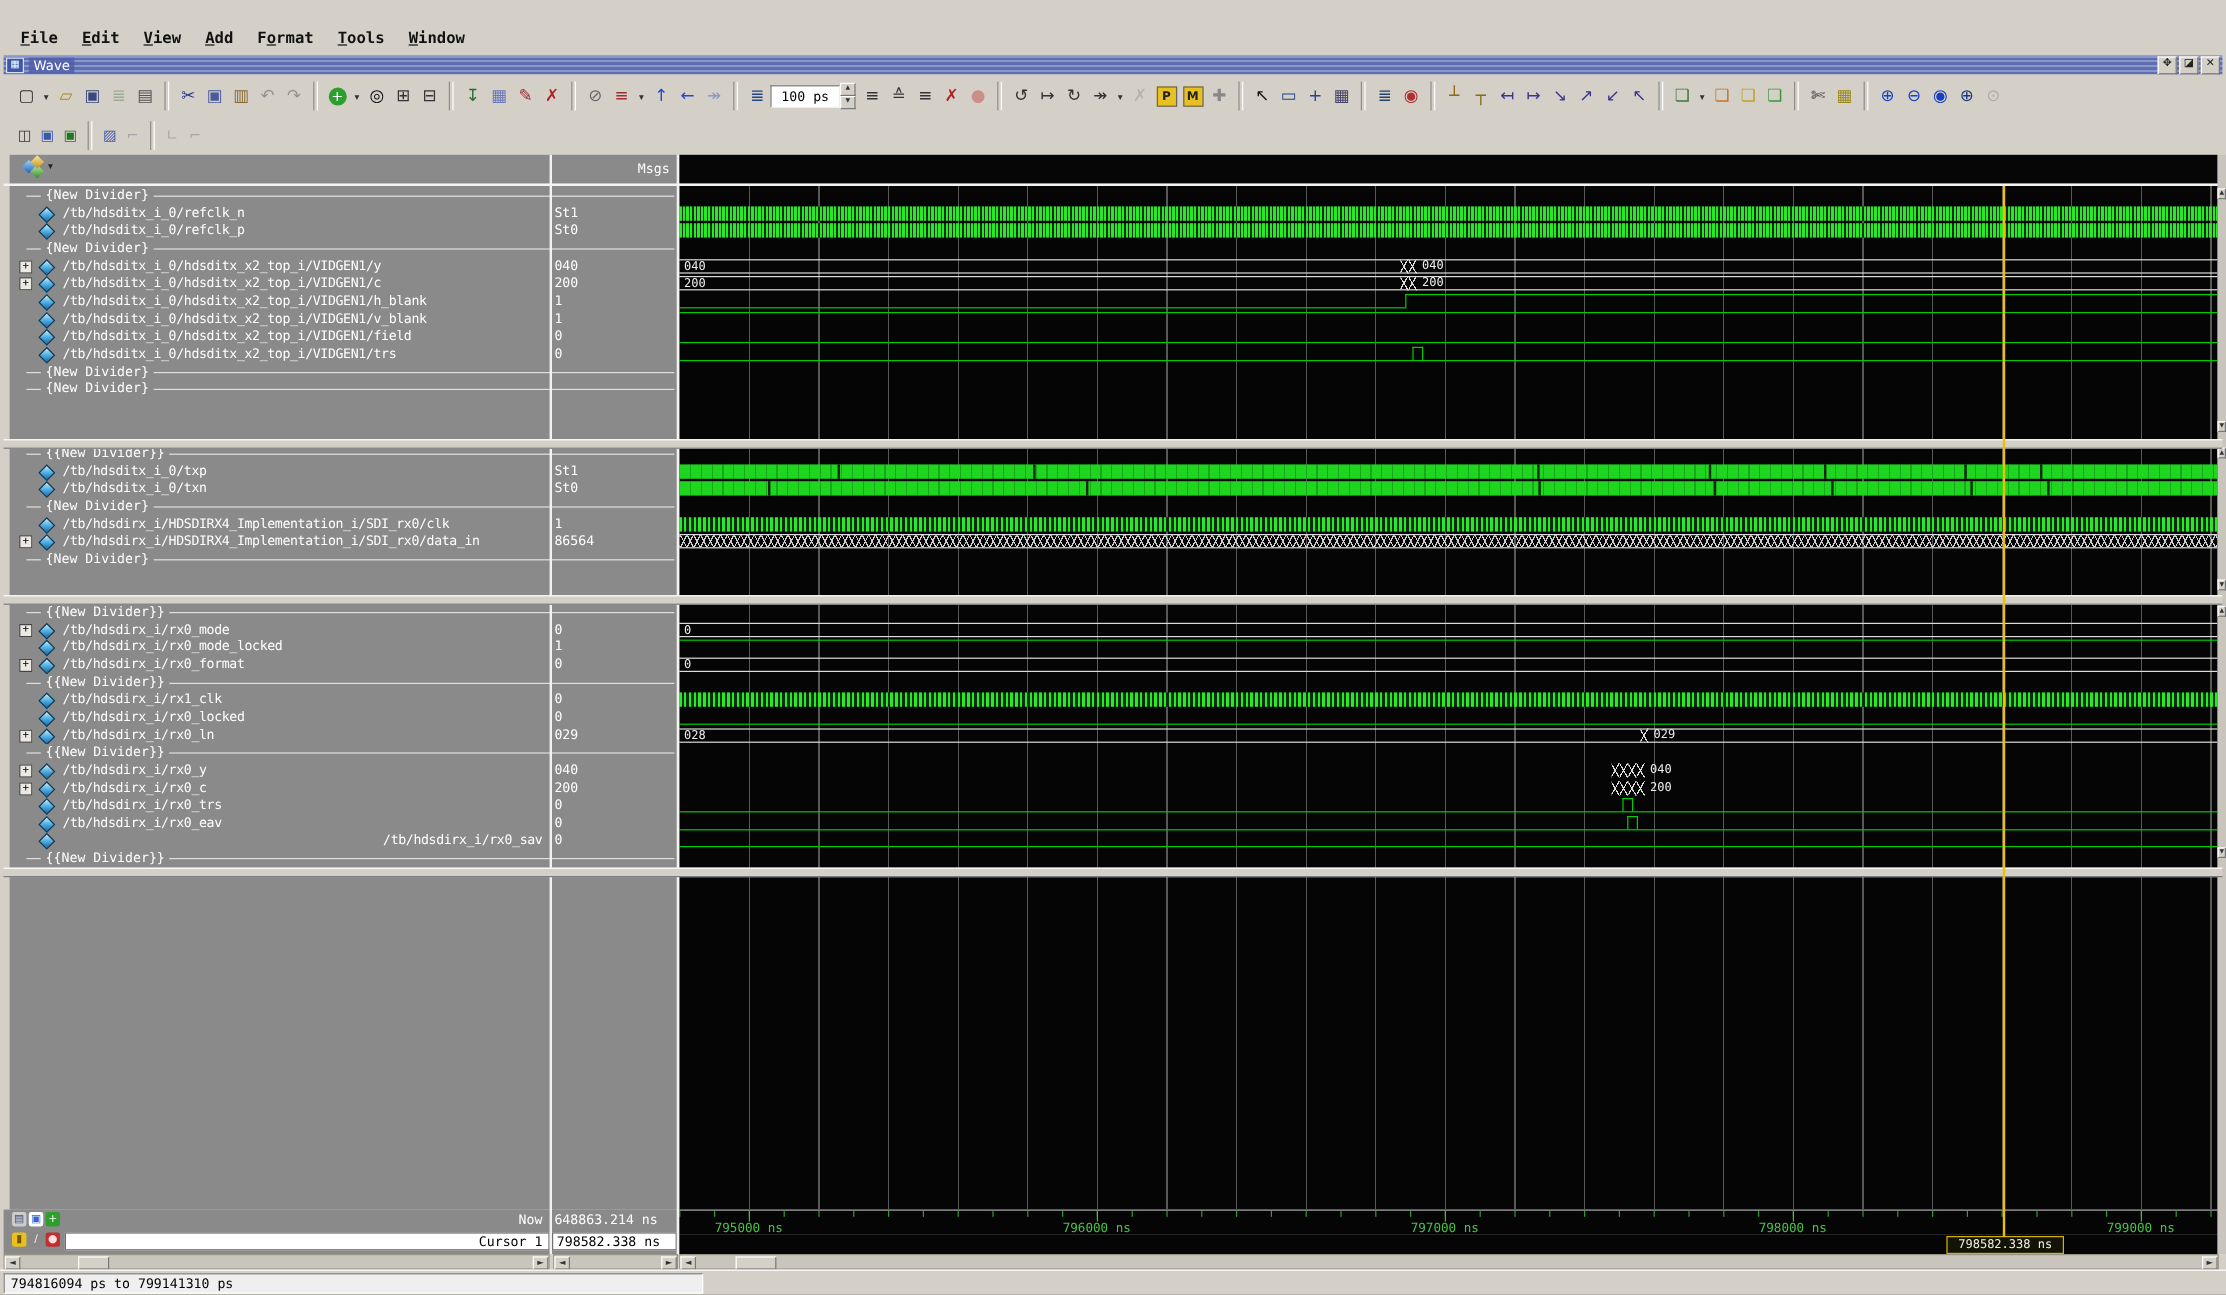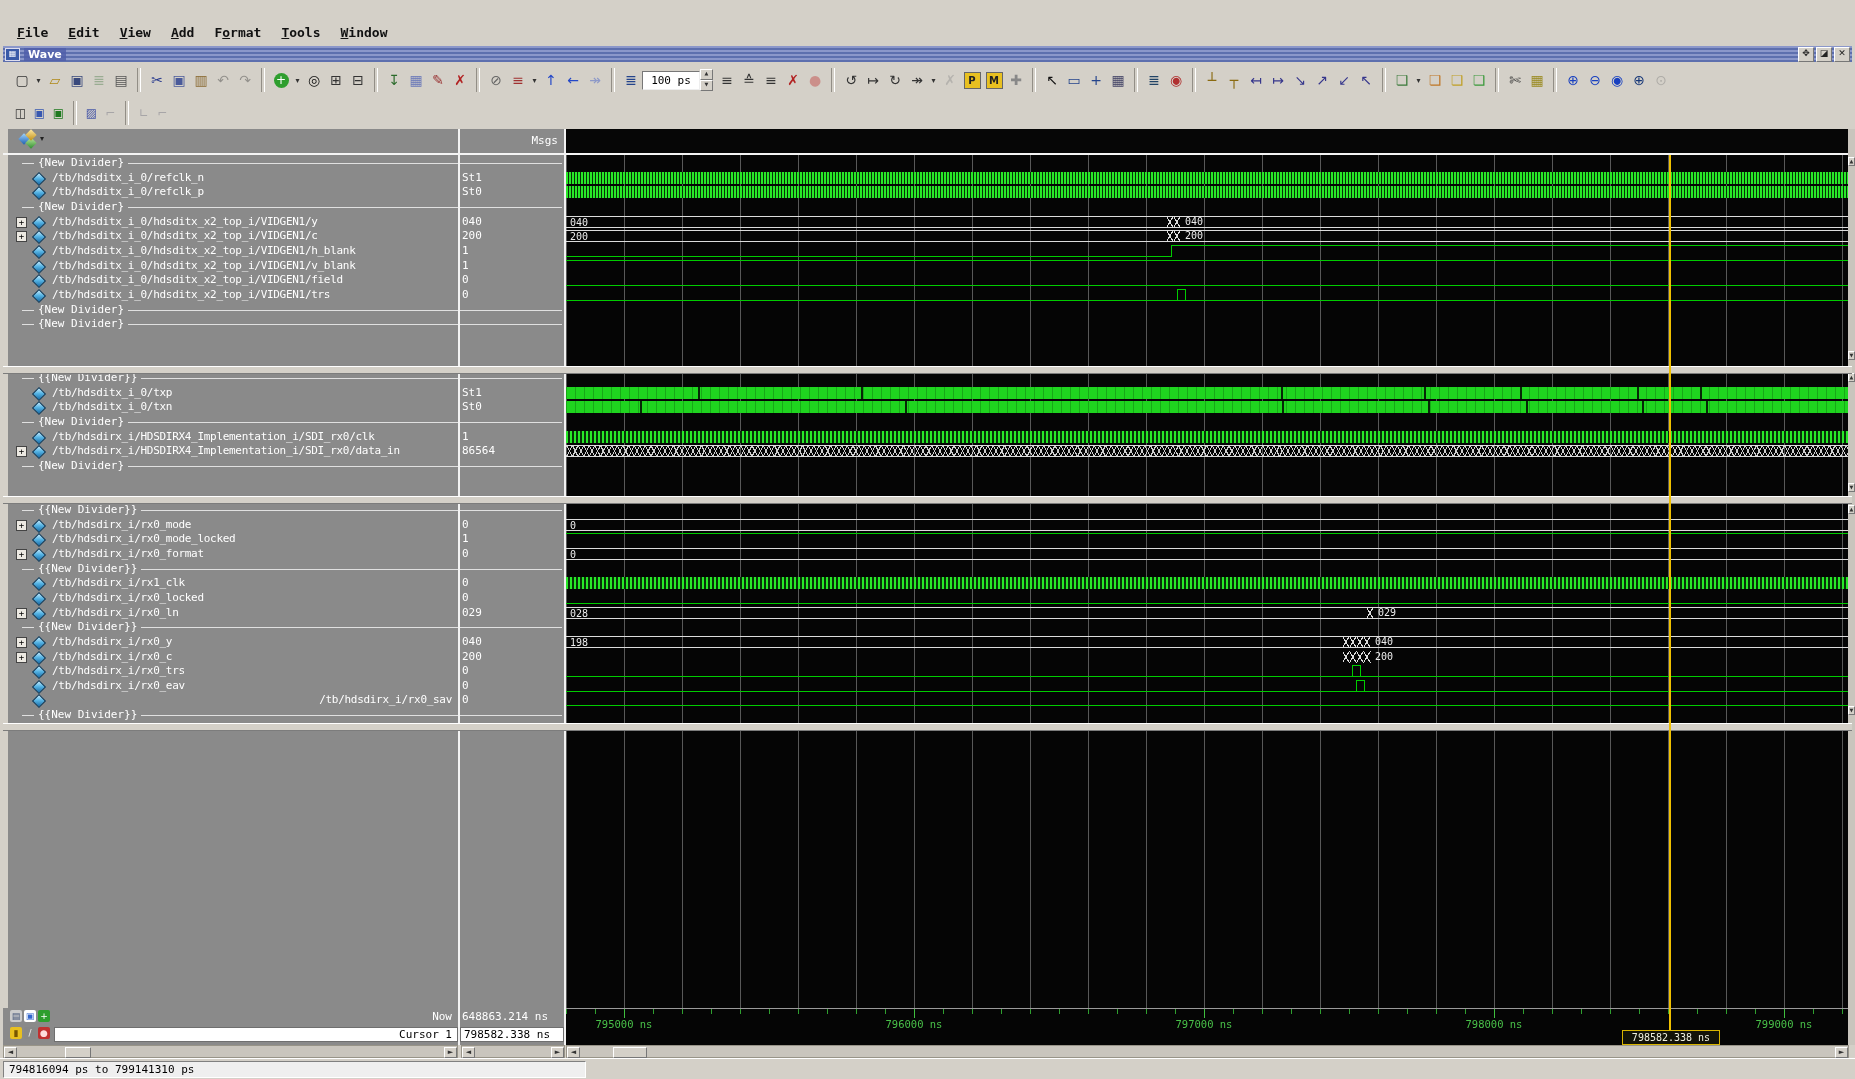--- a/index.html
+++ b/index.html
@@ -22,21 +22,21 @@
   #menubar{left:0;top:19px;width:1855px;height:27px;display:flex;align-items:center;padding-left:8px;box-sizing:border-box;gap:2px;}
   .menu-item{font-family:"DejaVu Sans Mono",monospace;font-size:13px;font-weight:bold;color:#111;padding:3px 9px;}
   .menu-item u{text-decoration:underline;}
 
   
   #titlebar{left:3px;top:46px;width:1849px;height:16px;
             background:repeating-linear-gradient(0deg,#5d6fae 0 2px,#8b97ca 2px 4px);
             display:flex;align-items:center;padding:0 2px;box-sizing:border-box;}
   #title-icon{width:13px;height:11px;background:#3a5aa8;border:1px solid #dde;margin-right:4px;
               color:#fff;font-size:8px;line-height:10px;text-align:center;}
-  #title-text{color:#fff;font-size:11px;font-weight:bold;padding:0 4px;background:rgba(80,95,170,.85);}
+  #title-text{color:#fff;font-size:11px;font-weight:normal;padding:0 4px;background:rgba(80,95,170,.85);}
   #title-stripes{flex:1;}
   .title-btn{width:14px;height:13px;background:#d4d0c8;border:1px solid #fff;border-right-color:#777;border-bottom-color:#777;
              font-size:9px;line-height:11px;text-align:center;color:#222;margin-left:2px;}
 
   
   #toolbar1{left:3px;top:62px;width:1849px;height:36px;display:flex;align-items:center;padding-left:8px;box-sizing:border-box;}
   #toolbar2{left:3px;top:98px;width:1849px;height:30px;display:flex;align-items:center;padding-left:8px;box-sizing:border-box;}
   .btn{width:22px;height:22px;display:flex;align-items:center;justify-content:center;font-size:14px;color:#222;flex:none;}
   .btn.small{width:19px;height:19px;font-size:12px;}
   .btn.narrow{width:11px;font-size:8px;}
@@ -306,23 +306,20 @@
       <div class="wv" style="left: 0px; top: 393px; width: 1282px; border-top: 1px solid rgb(220, 220, 220); border-bottom: 1px solid rgb(220, 220, 220); box-sizing: border-box;">
         <div class="wv-label" style="left: 4px; top: 0px;">0</div>
       </div>
       <div class="wv" style="left: 0px; top: 422px; width: 1282px; background: repeating-linear-gradient(90deg, rgb(40, 232, 40) 0px, rgb(40, 232, 40) 2px, rgb(8, 48, 8) 2px, rgb(8, 48, 8) 4px);"></div>
       <div class="wv" style="left: 0px; top: 448px; width: 1282px; height: 0px; border-top: 1px solid rgb(0, 204, 0);"></div>
       <div class="wv" style="left: 0px; top: 452px; width: 1282px; border-top: 1px solid rgb(220, 220, 220); border-bottom: 1px solid rgb(220, 220, 220); box-sizing: border-box;">
         <div class="wv-label" style="left: 4px; top: 0px;">028</div>
       </div>
       <div class="xcross" style="left: 801px; top: 452px;"></div>
       <div class="wv-label" style="left: 812px; top: 452px;">029</div>
-      <div class="wv" style="left: 0px; top: 481px; width: 1282px; border-top: 1px solid rgb(220, 220, 220); border-bottom: 1px solid rgb(220, 220, 220); box-sizing: border-box;">
-        <div class="wv-label" style="left: 4px; top: 0px;">198</div>
-      </div>
       <div class="xcross" style="left: 777px; top: 481px;"></div>
       <div class="xcross" style="left: 784px; top: 481px;"></div>
       <div class="xcross" style="left: 791px; top: 481px;"></div>
       <div class="xcross" style="left: 798px; top: 481px;"></div>
       <div class="wv-label" style="left: 809px; top: 481px;">040</div>
       <div class="xcross" style="left: 777px; top: 496px;"></div>
       <div class="xcross" style="left: 784px; top: 496px;"></div>
       <div class="xcross" style="left: 791px; top: 496px;"></div>
       <div class="xcross" style="left: 798px; top: 496px;"></div>
       <div class="wv-label" style="left: 809px; top: 496px;">200</div>

